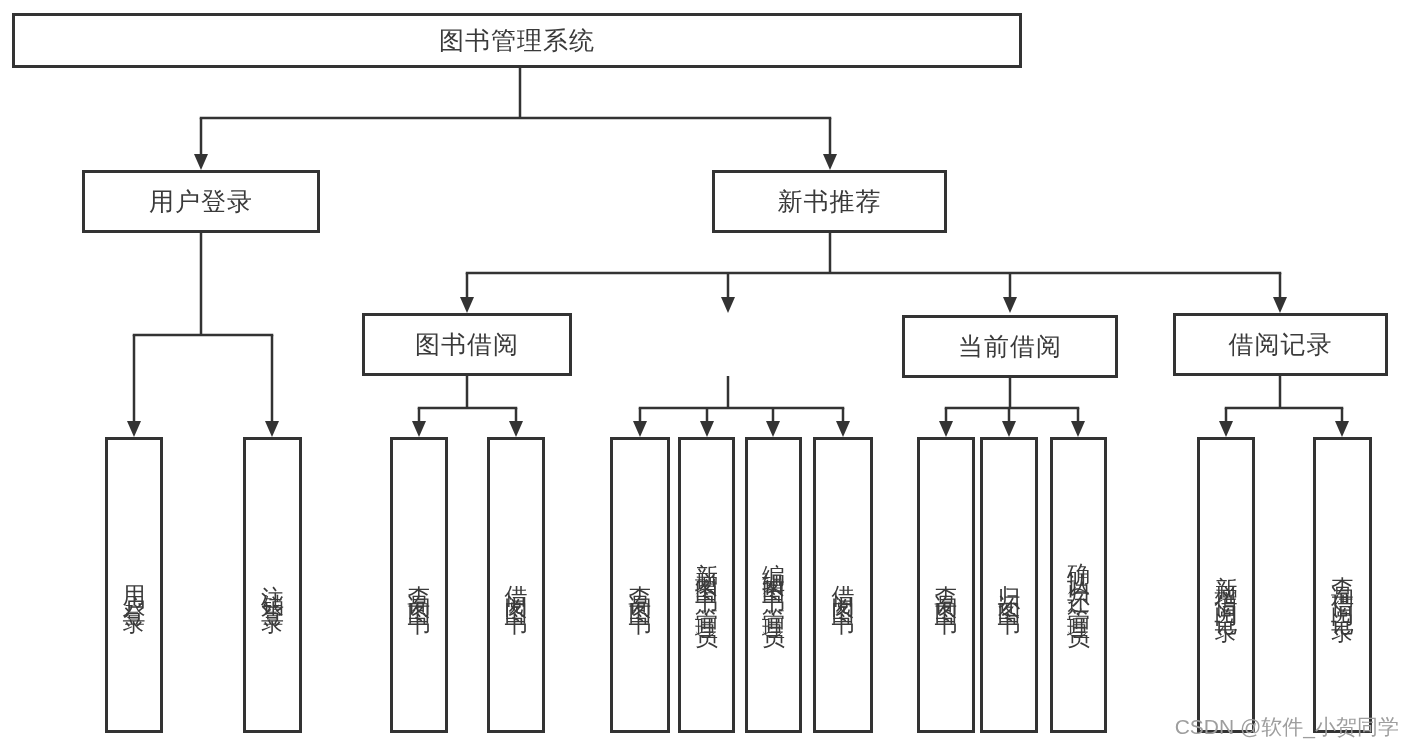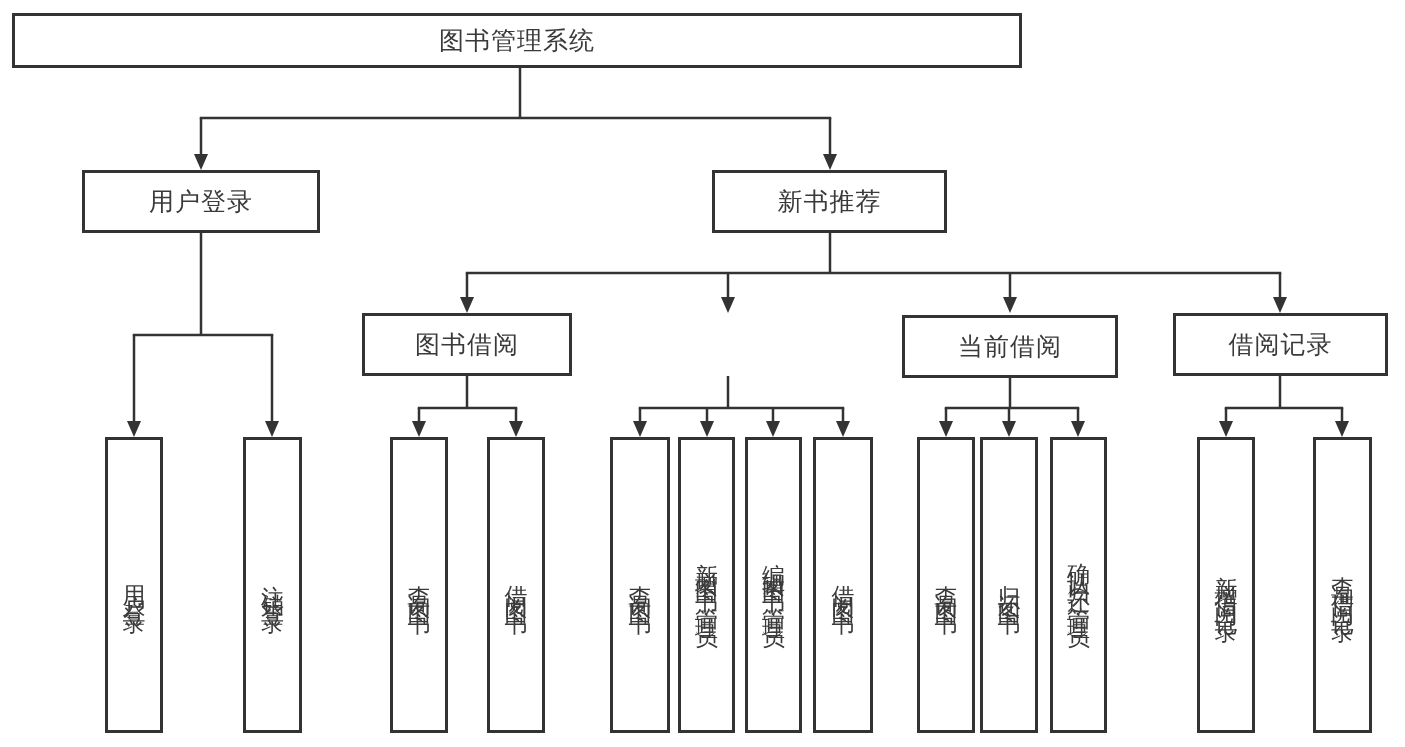--- a/index.html
+++ b/index.html
@@ -187,14 +187,15 @@
     <span class="vtext">确认归还（管理员）</span>
   </div>
 
   <div class="box vbox" style="left:1197px;width:58px">
     <span class="vtext">新增借阅记录</span>
   </div>
   <div class="box vbox" style="left:1313px;width:59px">
     <span class="vtext">查询借阅记录</span>
   </div>
 
+  <div class="watermark">CSDN @软件_小贺同学</div>
 
 </div>
 
 </body></html>

